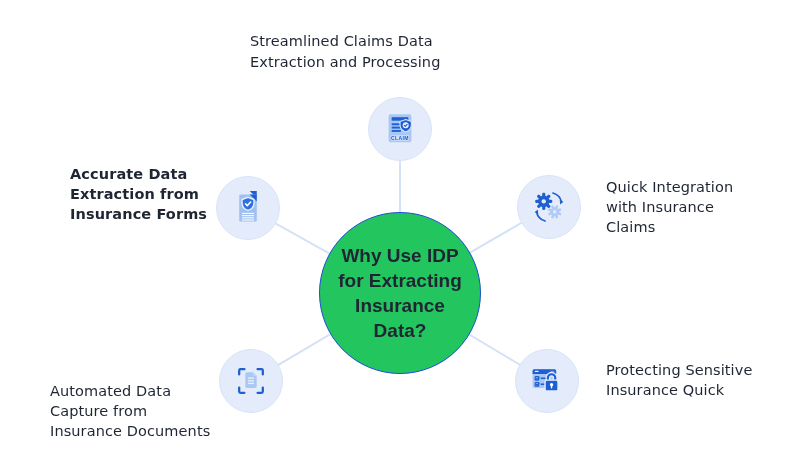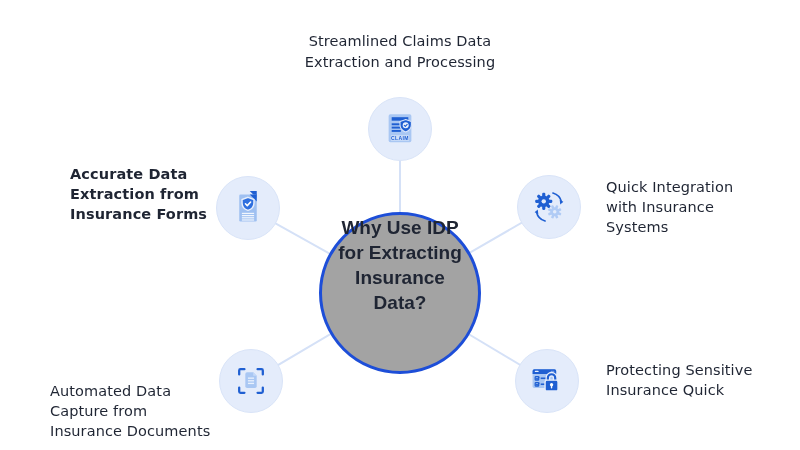--- a/index.html
+++ b/index.html
@@ -3,43 +3,43 @@
 <meta charset="utf-8">
 <style>
   html,body{margin:0;padding:0;background:#ffffff;}
   .canvas{
     position:relative;width:800px;height:450px;background:#ffffff;
     font-family:"DejaVu Sans",sans-serif;overflow:hidden;
   }
   .connectors{position:absolute;left:0;top:0;}
   .center-circle{
     position:absolute;left:319px;top:212px;width:162px;height:162px;
-    border-radius:50%;background:#a3a3a3;border:3px solid #1d4ed8;
-    display:flex;align-items:flex-start;justify-content:center;text-align:center;
+    border-radius:50%;background:#22c55e;border:1px solid #1d4ed8;
+    display:flex;align-items:center;justify-content:center;text-align:center;
     box-sizing:border-box;
   }
   .center-title{
     font-family:"Liberation Sans",sans-serif;font-weight:bold;font-size:19px;
     line-height:1.32;color:#1f2533;white-space:pre-line;
   }
   .icon-circle{
     position:absolute;width:64px;height:64px;border-radius:50%;
     background:#e4ecfb;border:1px solid #d9e4f8;box-sizing:border-box;
     display:flex;align-items:center;justify-content:center;
   }
   .circ-top{left:368px;top:97px;}
   .circ-ul{left:216px;top:176px;}
   .circ-ur{left:517px;top:175px;}
   .circ-ll{left:219px;top:349px;}
   .circ-lr{left:515px;top:349px;}
   .label{
     position:absolute;font-size:14.5px;line-height:20px;color:#1f2533;
     white-space:pre-line;letter-spacing:0.1px;
   }
-  .label-top{left:250px;top:31px;width:300px;text-align:center;line-height:21px;}
+  .label-top{left:250px;top:31px;width:300px;text-align:left;line-height:21px;}
   .label-ul{left:70px;top:164px;font-weight:bold;}
   .label-ll{left:50px;top:350px;margin-top:31px;}
   .label-ur{left:606px;top:177px;}
   .label-lr{left:606px;top:360px;}
 </style>
 </head>
 <body>
 
 <div class="canvas">
 
@@ -87,21 +87,21 @@
       <path d="M21.1 19.2 l2.1 2.1 3.8 -4.2" stroke="#ffffff" stroke-width="1.8" fill="none" stroke-linecap="round" stroke-linejoin="round"></path>
       <rect x="17" y="29.5" width="14" height="1.4" fill="#ffffff" opacity="0.85"></rect>
       <rect x="17" y="32" width="14" height="1.4" fill="#ffffff" opacity="0.85"></rect>
       <rect x="17" y="34.5" width="14" height="1.4" fill="#ffffff" opacity="0.85"></rect>
       <rect x="17" y="37" width="14" height="1.4" fill="#ffffff" opacity="0.85"></rect>
     </svg>
   </div>
 
   <div class="label label-ur">Quick Integration
 with Insurance
-Systems</div>
+Claims</div>
   <div class="icon-circle circ-ur">
     <svg viewBox="0 0 48 48" width="42" height="42">
       <g fill="#1f5fd2" transform="translate(18,17.5)">
         <rect x="-1.8" y="-9.8" width="3.6" height="4.6" rx="1.3"></rect>
         <rect x="-1.8" y="-9.8" width="3.6" height="4.6" rx="1.3" transform="rotate(45)"></rect>
         <rect x="-1.8" y="-9.8" width="3.6" height="4.6" rx="1.3" transform="rotate(90)"></rect>
         <rect x="-1.8" y="-9.8" width="3.6" height="4.6" rx="1.3" transform="rotate(135)"></rect>
         <rect x="-1.8" y="-9.8" width="3.6" height="4.6" rx="1.3" transform="rotate(180)"></rect>
         <rect x="-1.8" y="-9.8" width="3.6" height="4.6" rx="1.3" transform="rotate(225)"></rect>
         <rect x="-1.8" y="-9.8" width="3.6" height="4.6" rx="1.3" transform="rotate(270)"></rect>

